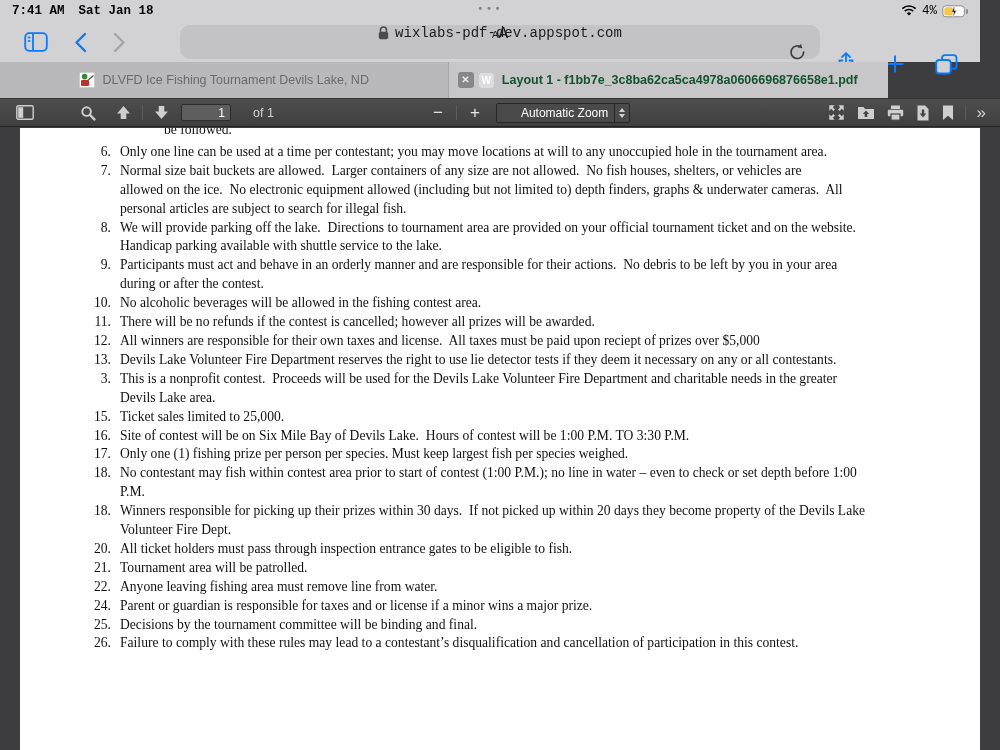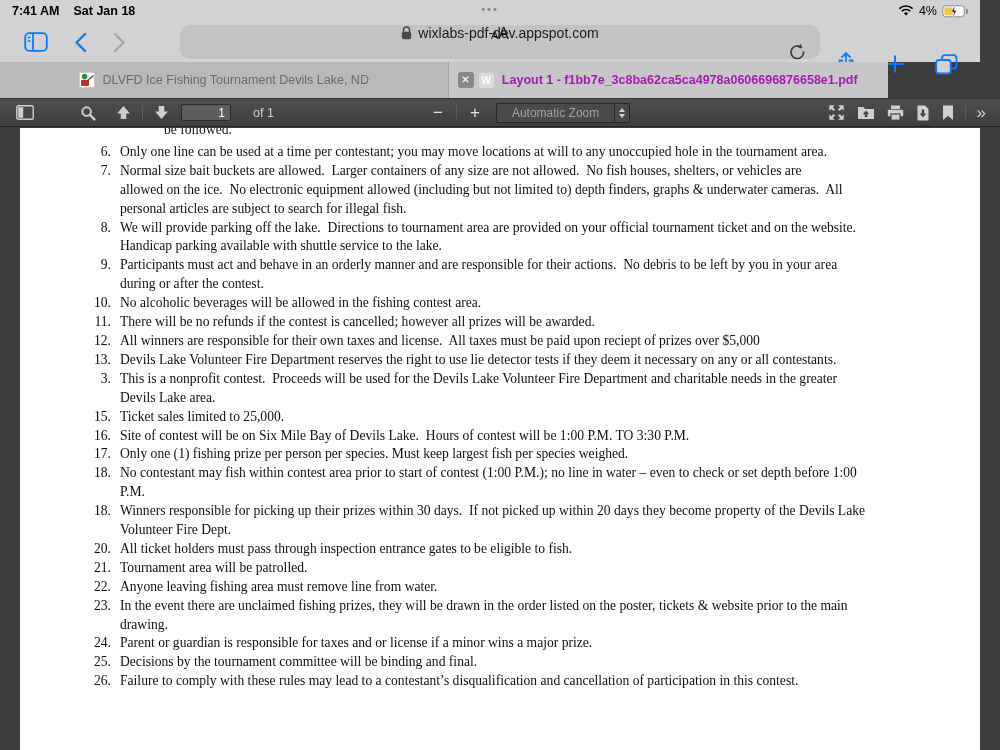--- a/index.html
+++ b/index.html
@@ -1,20 +1,20 @@
 <!DOCTYPE html>
 <html><head>
 <meta charset="utf-8">
 <style>
   * { margin:0; padding:0; box-sizing:border-box; }
   html,body { width:1000px; height:750px; overflow:hidden; }
   body { font-family:"Liberation Sans", sans-serif; background:#3d3d3f; -webkit-font-smoothing:antialiased; }
 
   
-  .chrome { position:absolute; top:0; left:0; width:980px; height:62px; background:#d2d2d4; }
+  .chrome { position:absolute; top:0; left:0; width:980px; height:62px; background:#d2d2d4;font-family:Liberation Mono, monospace; }
   .status-bar { position:absolute; top:0; left:0; right:0; height:22px; display:flex; align-items:center; padding:0 12px; font-size:12.5px; font-weight:700; color:#000; }
   .status-left { display:flex; gap:14px; }
   .status-center { position:absolute; left:0; right:0; top:3px; text-align:center; color:#87878b; font-size:11px; letter-spacing:2px; font-weight:700; }
   .status-right { margin-left:auto; display:flex; align-items:center; gap:5px; }
 
   .nav-row { position:absolute; top:22px; left:0; right:0; height:40px; display:flex; align-items:center; }
   .nav-left { display:flex; align-items:center; gap:26px; padding-left:24px; width:180px; }
   .url-bar { position:absolute; left:180px; width:640px; height:34px; top:3px; background:#c3c3c5; border-radius:10px; display:flex; align-items:center; padding:0 14px;flex-direction:column; }
   .aa-btn { font-weight:500; color:#1b1b1d; cursor:default; }
   .aa-btn .a-small { font-size:11px; } .aa-btn .a-big { font-size:16px; }
@@ -22,36 +22,36 @@
   .reload { margin-left:auto; }
   .nav-right { position:absolute; right:0; top:22px; height:40px; display:flex; align-items:center; gap:30px; padding-right:22px; }
 
   
   .tab-bar { position:absolute; top:62px; left:0; width:888px; height:36px; display:flex; }
   .tab { position:relative; display:flex; align-items:center; justify-content:center; height:100%; overflow:hidden; }
   .tab-inactive { width:505px; background:#b9b9bb; border-right:1px solid #a6a6a8; }
   .tab-active { width:495px; background:#c7c7c9; }
   .tab-title { font-size:12.5px; white-space:nowrap; }
   .tab-inactive .tab-title { color:#6a6a6e; }
-  .tab-active .tab-title { color:#a21caf; font-weight:700; }
+  .tab-active .tab-title { color:#14532d; font-weight:700; }
   .tab-content { display:flex; align-items:center; gap:8px; }
   .tab-close { position:absolute; left:9px; top:10px; width:16px; height:16px; border-radius:3px; background:#87878b; color:#ededef; font-size:10px; line-height:16px; text-align:center; font-weight:700; }
   .w-badge { width:15px; height:15px; border-radius:3px; background:#dcdcde; color:#ffffff; font-size:10px; font-weight:700; text-align:center; line-height:15px; }
 
   
   .pdf-toolbar { position:absolute; top:98px; left:0; width:1000px; height:29px; background:linear-gradient(#4e4e4e,#3f3f3f); border-top:1px solid #333; border-bottom:1px solid #222; display:flex; align-items:center; color:#d2d2d2; }
   .ptb-left { display:flex; align-items:center; padding-left:10px; }
   .ptb-sep { width:1px; height:15px; background:#5d5d5d; margin:0 5px; }
   .icon-btn { display:flex; align-items:center; justify-content:center; padding:0 6px; height:29px; }
   .gap-lg { margin-left:34px; }
   .page-input { width:50px; height:17px; background:#5e5e5e; border:1px solid #2c2c2c; border-radius:2px; color:#fff; font-size:12px; text-align:right; padding:0 5px; margin:0 4px 0 6px; font-family:"Liberation Sans",sans-serif; }
   .of-label { font-size:12.5px; color:#d2d2d2; margin-left:18px; }
   .ptb-center { position:absolute; left:425px; display:flex; align-items:center; }
   .zoom-text { font-size:17px; font-weight:400; color:#e4e4e4; padding:0 8px; line-height:26px; }
-  .zoom-select { margin-left:8px; height:20px; min-width:134px; background:#4a4a4a; border:1px solid #282828; border-radius:2px; display:flex; align-items:center; font-size:12px; color:#a3a3a3; padding-left:15px; position:relative; }
+  .zoom-select { margin-left:8px; height:20px; min-width:134px; background:#4a4a4a; border:1px solid #282828; border-radius:2px; display:flex; align-items:center; font-size:12px; color:#ffffff; padding-left:24px; position:relative; }
   .zoom-arrows { position:absolute; right:0; top:0; bottom:0; width:15px; border-left:1px solid #282828; display:flex; flex-direction:column; align-items:center; justify-content:center; gap:2px; }
   .tri-up { width:0; height:0; border-left:3.5px solid transparent; border-right:3.5px solid transparent; border-bottom:4px solid #d2d2d2; }
   .tri-down { width:0; height:0; border-left:3.5px solid transparent; border-right:3.5px solid transparent; border-top:4px solid #d2d2d2; }
   .ptb-right { margin-left:auto; display:flex; align-items:center; padding-right:8px; }
   .chev-more { font-size:17px; color:#d2d2d2; padding:0 6px; line-height:26px; }
 
   
   .viewer { position:absolute; top:128px; left:0; width:1000px; height:622px; background:#3d3d3f; }
   .pdf-page { position:absolute; left:20px; top:0; width:960px; height:622px; background:#ffffff; overflow:hidden; font-family:"Liberation Serif", serif; color:#111;padding-left:36px; }
   .clipped-line { margin-top:-7px; margin-left:108px; font-size:13.6px; line-height:18.9px; }
@@ -352,25 +352,20 @@
   <div class="rule-row">
     <span class="rule-num">21.</span>
     <span class="rule-text">Tournament area will be patrolled.</span>
   </div>
 
   <div class="rule-row">
     <span class="rule-num">22.</span>
     <span class="rule-text">Anyone leaving fishing area must remove line from water.</span>
   </div>
 
-  <div class="rule-row">
-    <span class="rule-num">23.</span>
-    <span class="rule-text">In the event there are unclaimed fishing prizes, they will be drawn in the order listed on the poster, tickets &amp; website prior to the main
-drawing.</span>
-  </div>
 
   <div class="rule-row">
     <span class="rule-num">24.</span>
     <span class="rule-text">Parent or guardian is responsible for taxes and or license if a minor wins a major prize.</span>
   </div>
 
   <div class="rule-row">
     <span class="rule-num">25.</span>
     <span class="rule-text">Decisions by the tournament committee will be binding and final.</span>
   </div>

